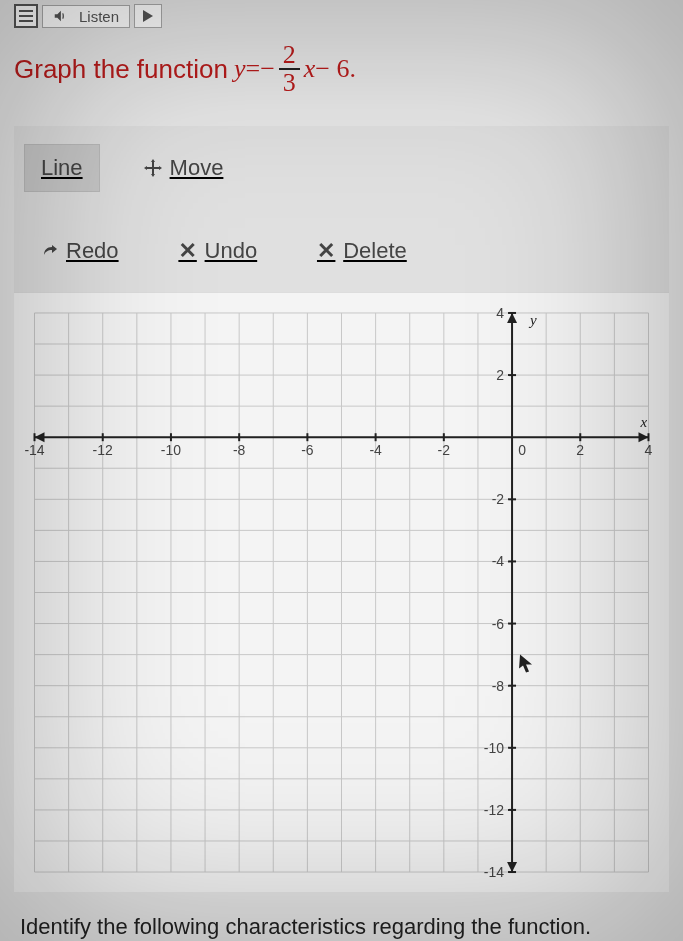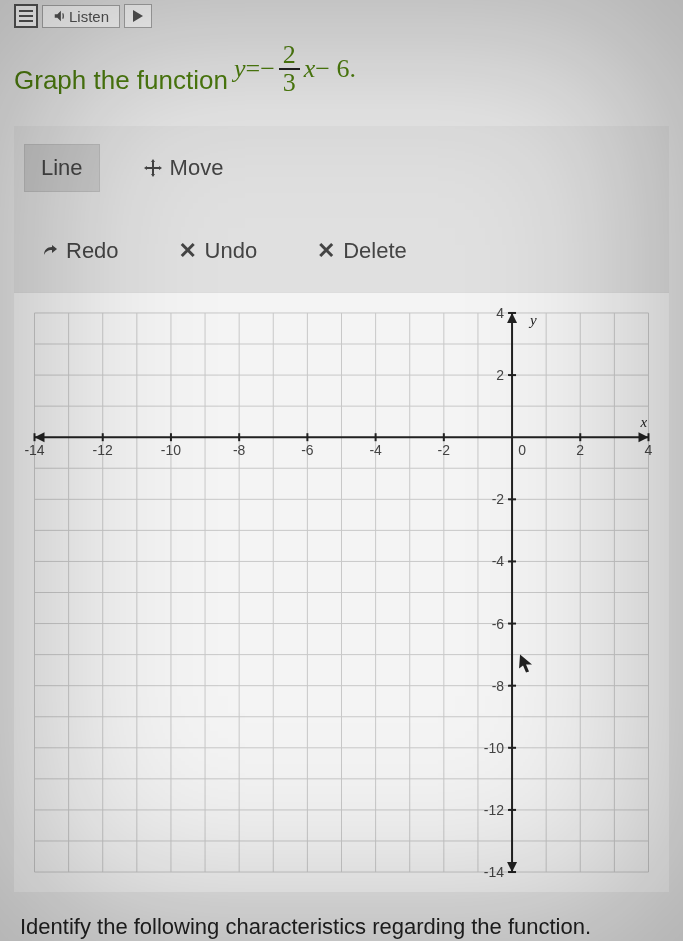--- a/index.html
+++ b/index.html
@@ -19,60 +19,61 @@
   }
   .menu-icon {
     width: 24px; height: 24px;
     border: 2px solid #555;
     background: #fff;
     display: flex; flex-direction: column; justify-content: space-around;
     padding: 3px;
   }
   .menu-icon span { height: 2px; background: #555; }
   .listen-btn {
-    display: inline-flex; align-items: center; gap: 2px;
+    display: inline-flex; align-items: center; gap: 12px;
     border: 1px solid #aaa;
     background: #fff;
     padding: 2px 10px;
     font-size: 15px;
     color: #555;
   }
   .speaker-icon {
     width: 14px; height: 14px; display: inline-block;
   }
   .play-btn {
     width: 28px; height: 24px;
     border: 1px solid #aaa;
     background: #fff;
     display: flex; align-items: center; justify-content: center;
   }
   .instruction {
     font-size: 26px;
-    color: #4d7c0f;
+    color: #b91c1c;
     padding: 10px 14px 30px 14px;
-    display: flex; align-items: flex-end; flex-wrap: wrap;
+    display: flex; align-items: center; flex-wrap: wrap;
   }
   .math {
     font-family: "Times New Roman", serif;
     font-style: italic;
     display: inline-flex; align-items: center;
     margin-left: 6px;
   }
   .frac {
     display: inline-flex; flex-direction: column; align-items: center;
     font-style: normal;
     margin: 0 4px;
     line-height: 1;
   }
   .frac .num { border-bottom: 2px solid #222; padding: 0 4px; }
   .frac .den { padding: 0 4px; }
   .tool-area {
     background: #e0e0e0;
     margin: 0 14px;
     padding: 0;
+    text-decoration: underline;
   }
   .tool-row {
     display: flex;
     align-items: center;
     gap: 28px;
     padding: 18px 10px;
     font-size: 22px;
     color: #444;
   }
   .tool-btn {

